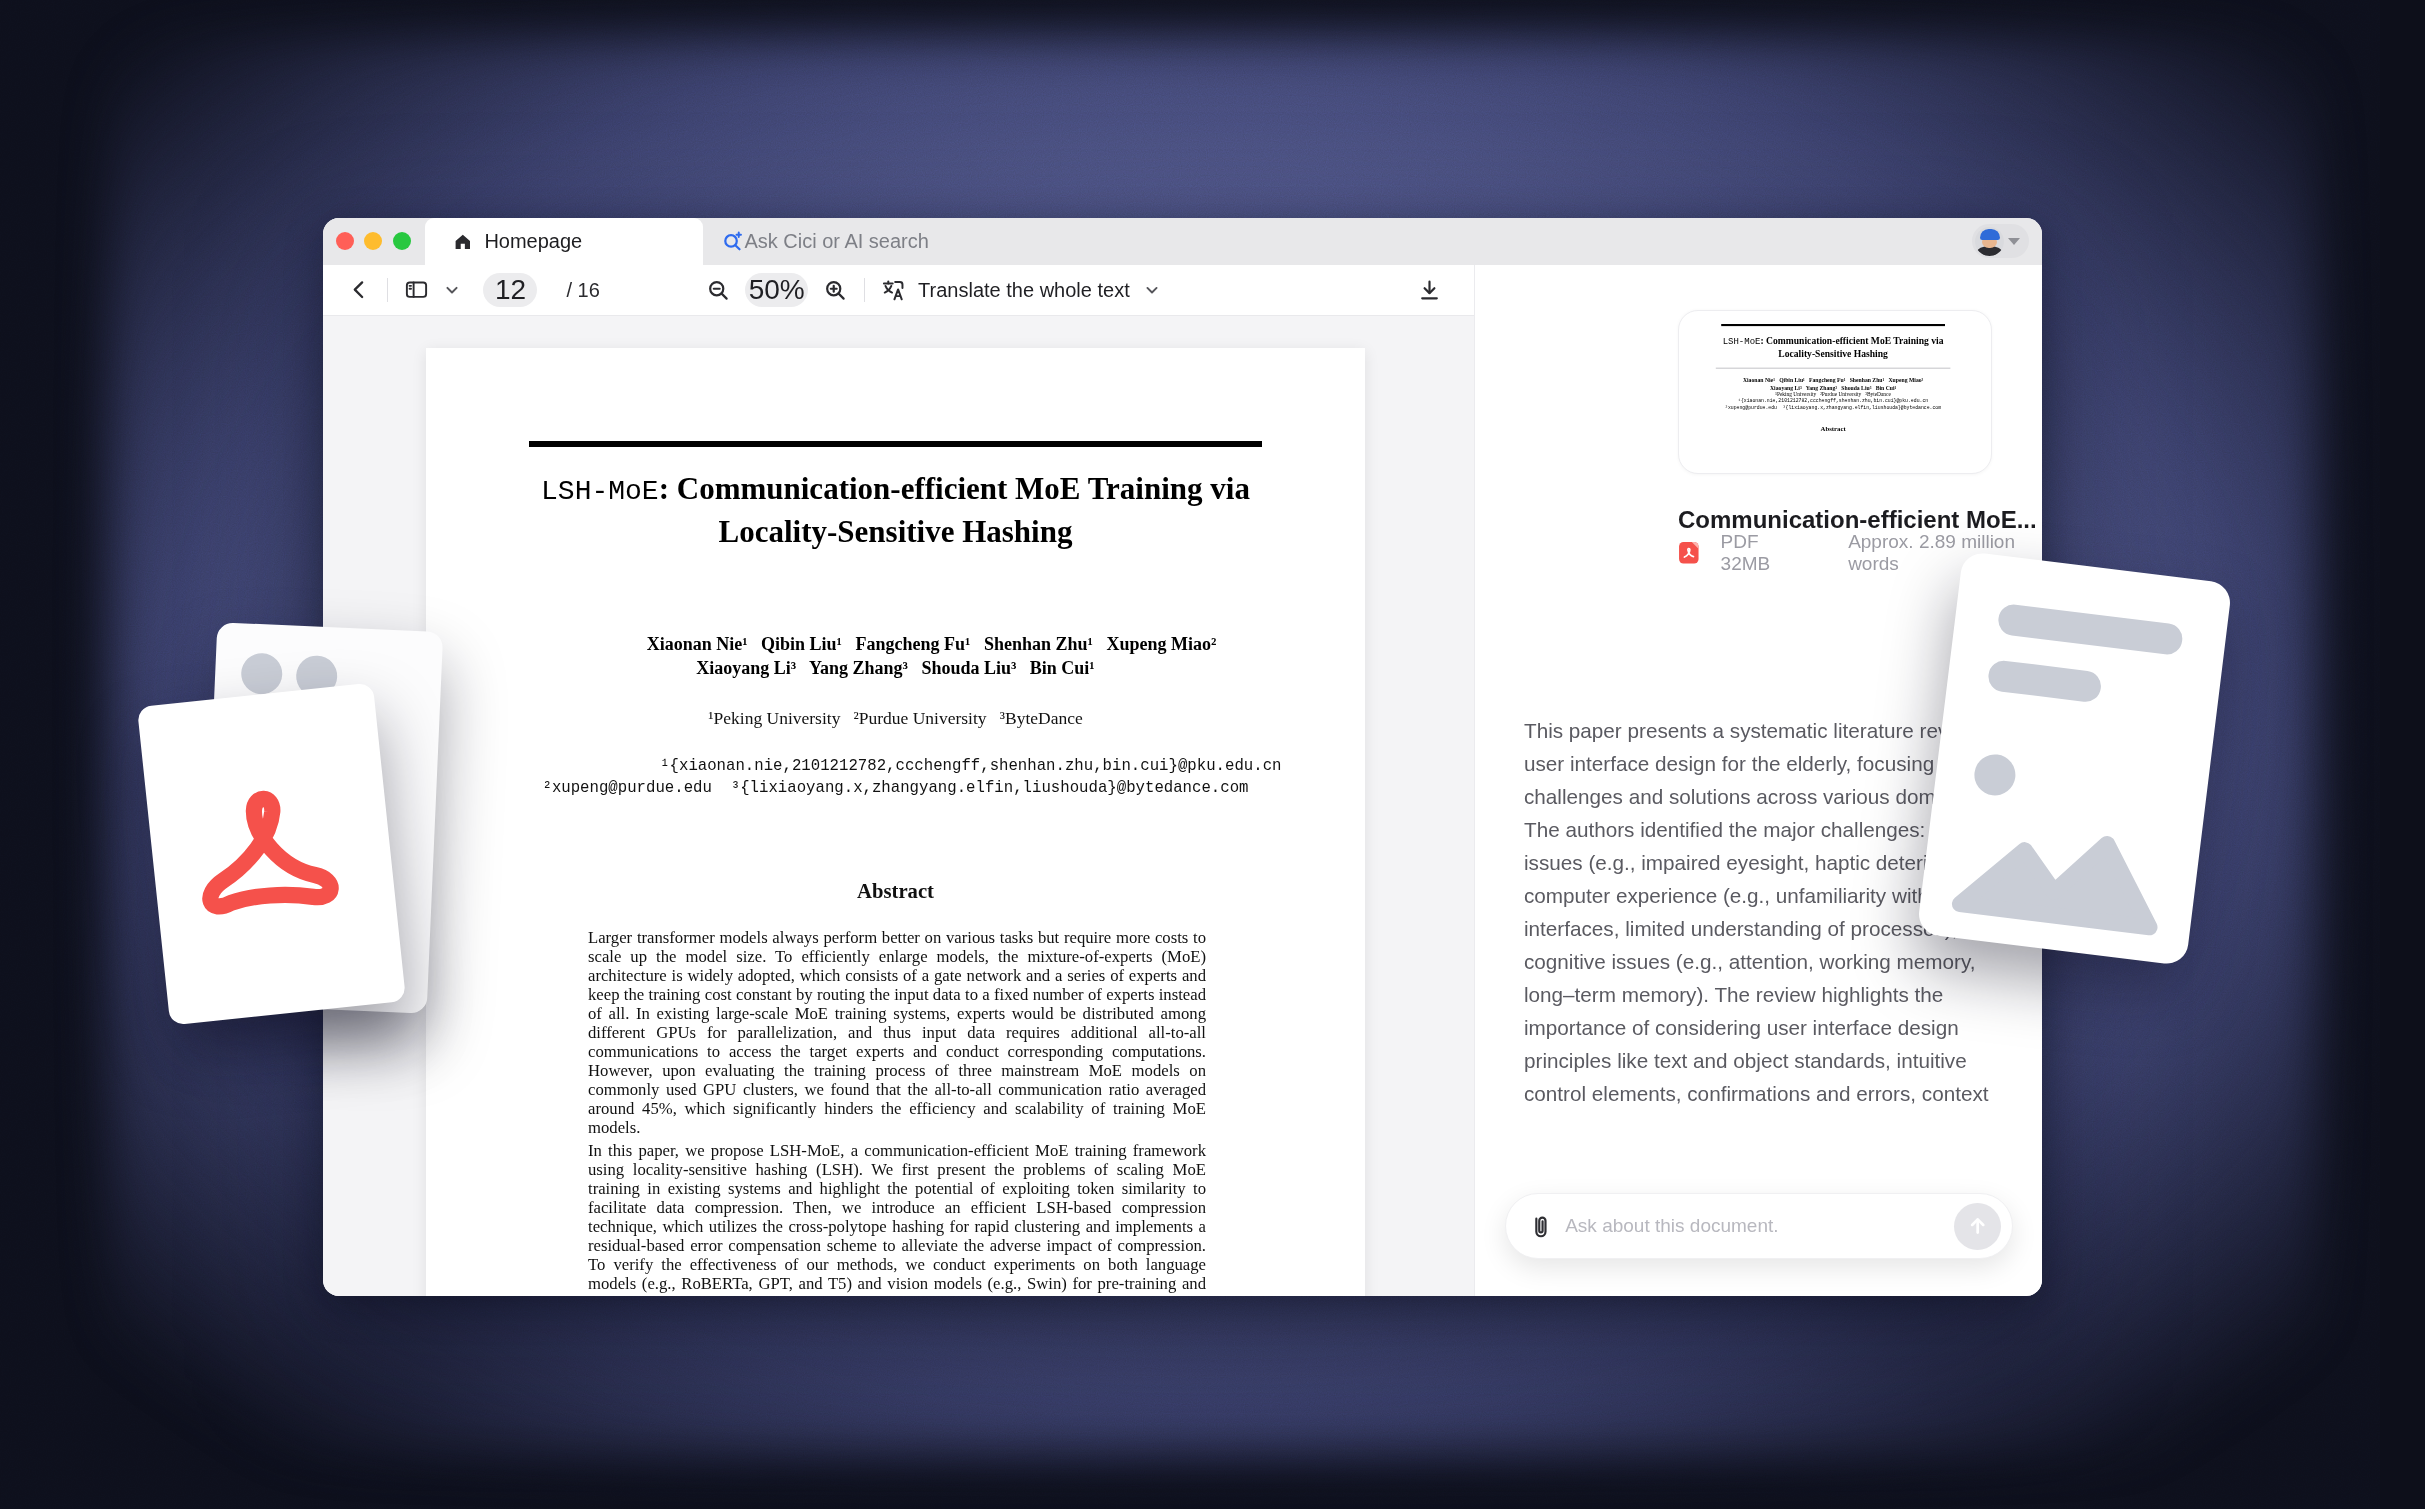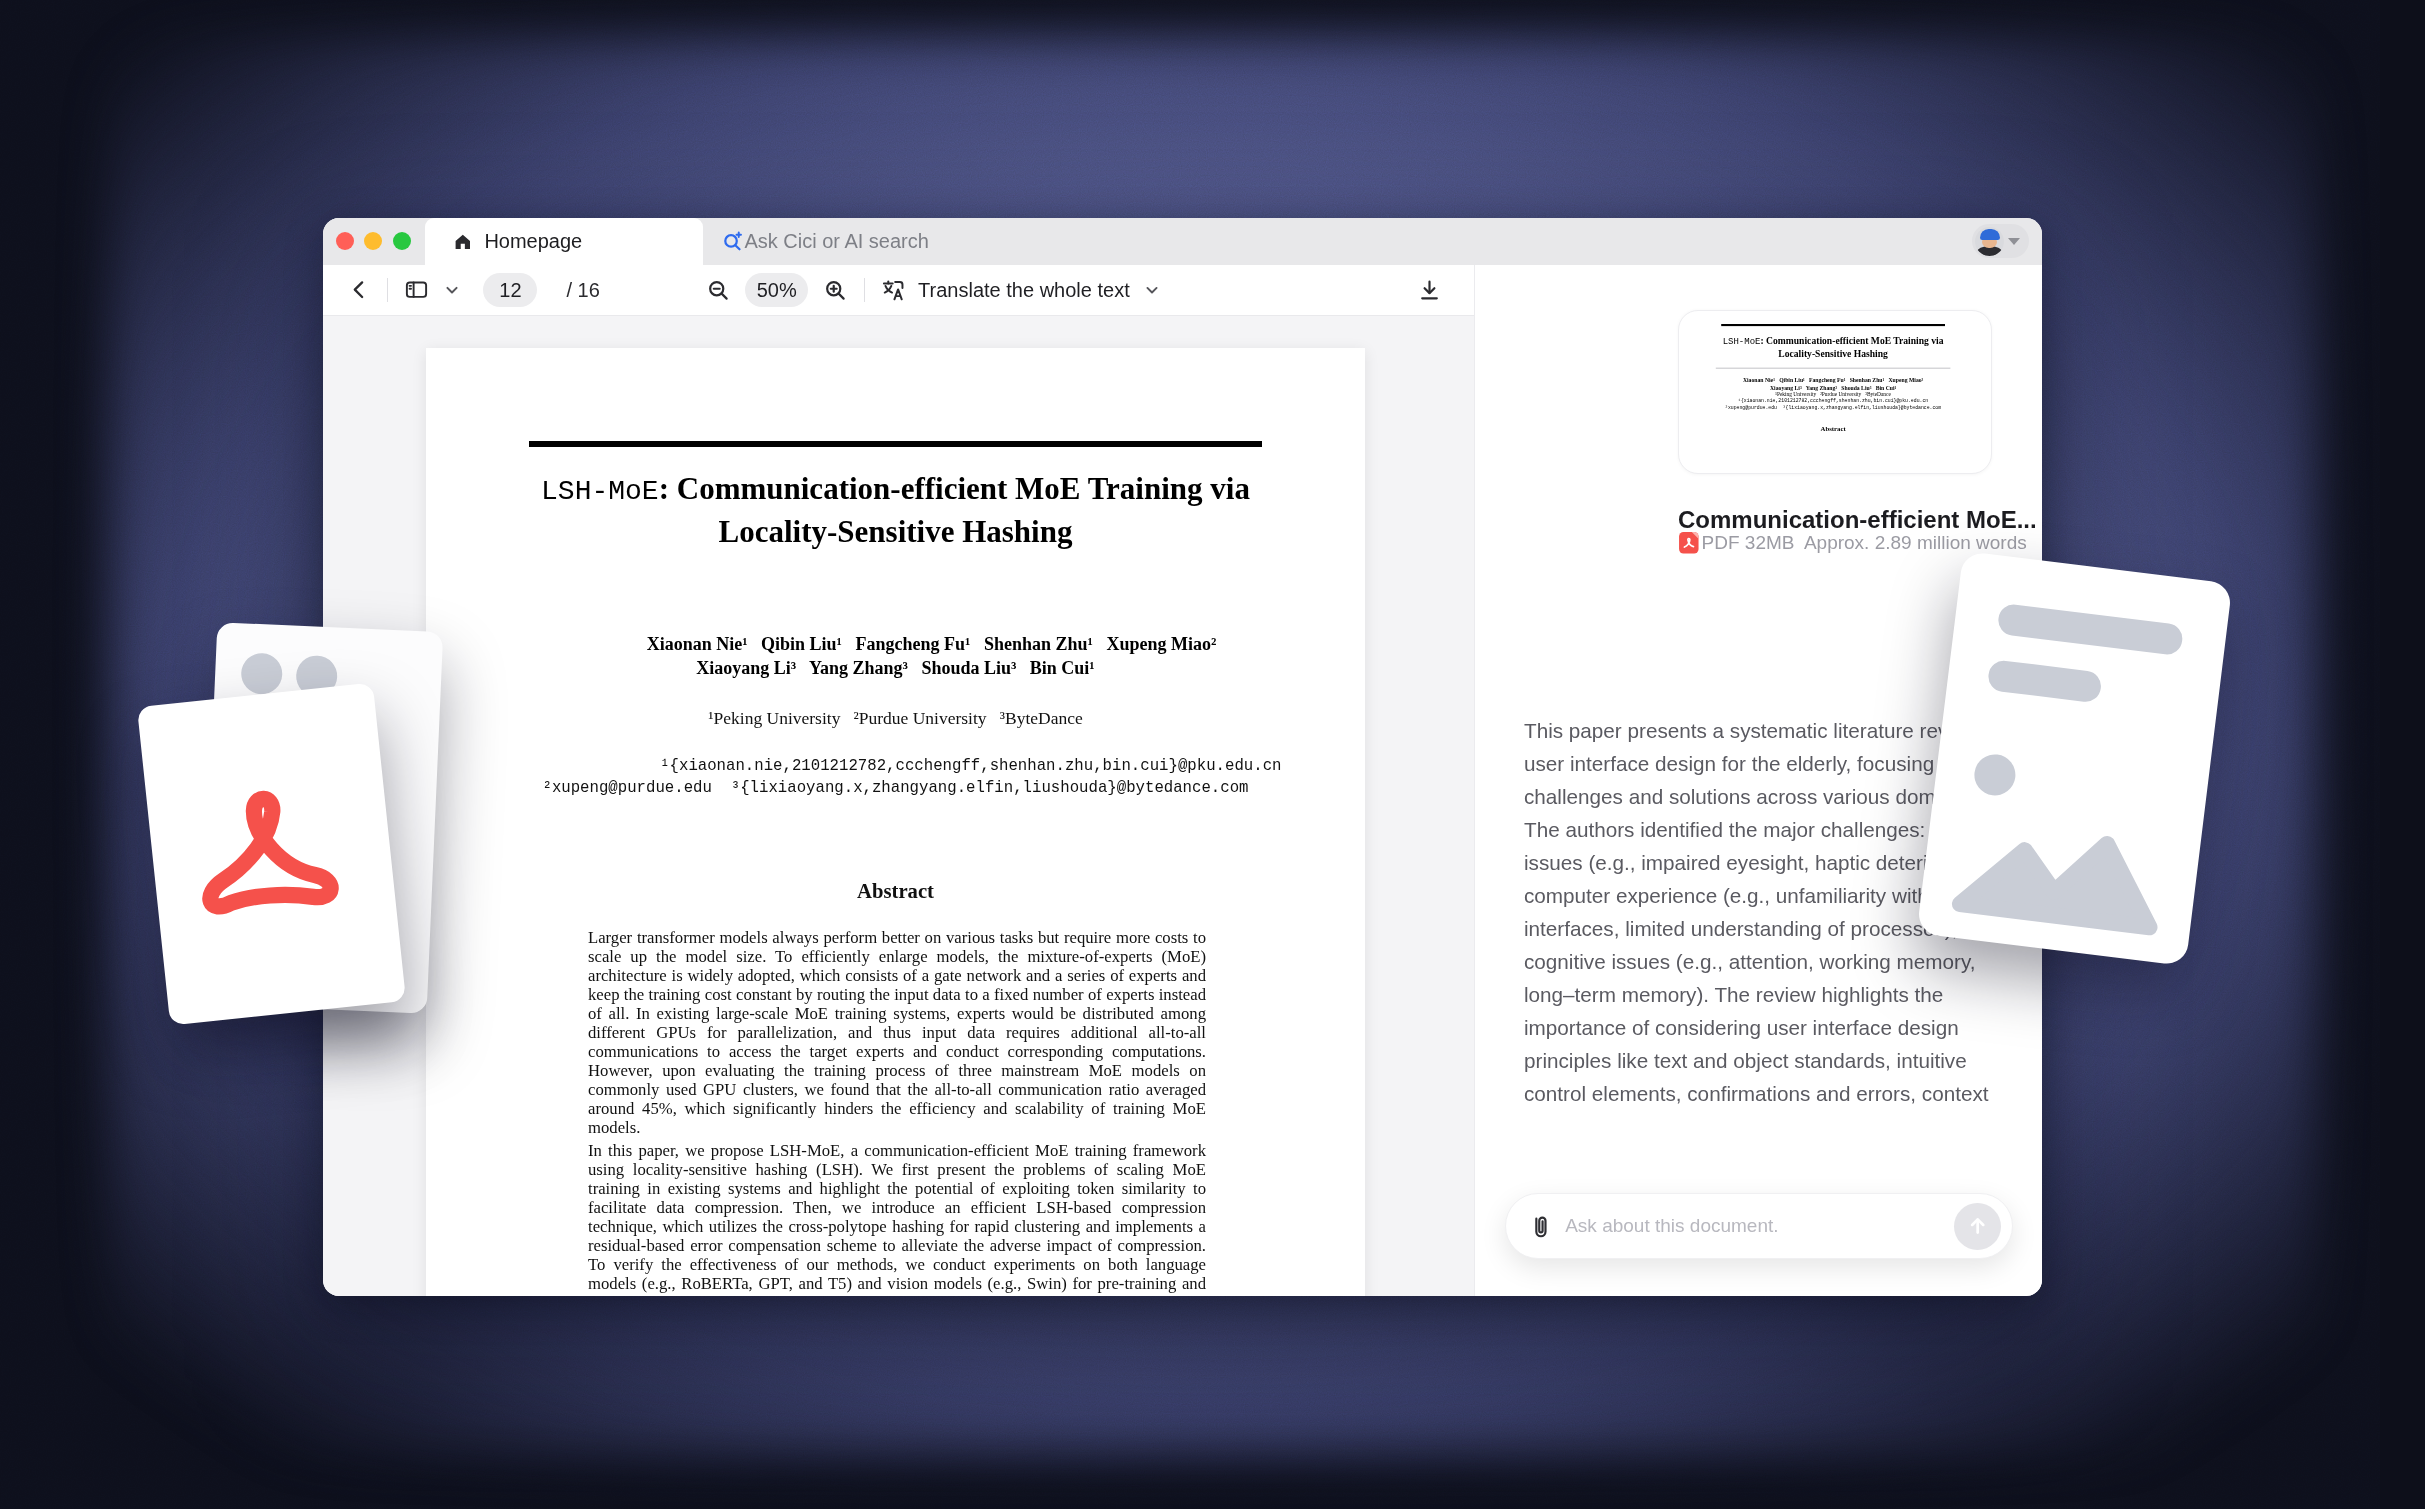--- a/index.html
+++ b/index.html
@@ -43,21 +43,21 @@
 
   
   .main-row { flex:1; display:flex; min-height:0; }
   .doc-col { width:1152px; display:flex; flex-direction:column; border-right:0.9px solid #ebebee; }
 
   
   .toolbar { height:51px; background:#fff; border-bottom:0.9px solid #e9e9ec; display:flex;
     align-items:center; flex:0 0 auto; color:#2b2b2f; }
   .tb-div { width:0.9px; height:23.4px; background:#dfdfe3; margin:0 16px; }
   .pill { background:#ececee; border-radius:17px; height:34px; display:flex; align-items:center;
-    justify-content:center; font-size:20px; color:#1f1f23; }
+    justify-content:center; font-size:28px; color:#1f1f23; }
   .icon-btn { display:flex; align-items:center; justify-content:center; }
 
   
   .viewer { flex:1; background:#f4f4f6; position:relative; overflow:hidden; }
   .page { position:absolute; left:103px; top:32px; width:939px; height:1078px; background:#ffffff;
     box-shadow:0 2.7px 14.4px rgba(0,0,0,.09); color:#111; }
   .page-inner { padding:93px 0 0 0; }
   .rule { width:733px; height:6.3px; background:#000; margin:0 auto; }
   .p-title { margin-top:21.6px; text-align:center; font-family:"Liberation Serif", serif; font-weight:bold;
     font-size:31px; line-height:40px; color:#000; }
@@ -84,21 +84,21 @@
   .tp-title .mono { font-family:"Liberation Mono","DejaVu Sans Mono", monospace; font-weight:500; font-size:30px;}
   .tp-hr { width:782px; height:1.8px; background:#9a9aa0; margin:25px auto 0 auto; }
   .tp-authors { margin-top:27px; text-align:center; font-family:"Liberation Serif", serif; font-weight:bold;
     font-size:19px; line-height:25px; white-space:pre-wrap;}
   .tp-affil { text-align:center; font-family:"Liberation Serif", serif; font-size:18px; white-space:pre-wrap;}
   .tp-emails { text-align:center; font-family:"Liberation Mono","DejaVu Sans Mono", monospace; font-size:16px;
     line-height:21.6px; white-space:pre-wrap;}
   .tp-absh { margin-top:47px; text-align:center; font-family:"Liberation Serif", serif; font-weight:bold; font-size:22.5px;}
 
   .doc-title { position:absolute; left:203px; top:241px; font-size:24px; font-weight:bold; color:#1c1c20; }
-  .doc-meta { position:absolute; left:203px; top:266px; display:flex; align-items:center; gap:2px;
+  .doc-meta { position:absolute; left:203px; top:266px; display:flex; align-items:center; gap:21px;
     font-size:19px; color:#9b9ba3; }
   .doc-meta .gap { width:5.4px; }
 
   .user-bubble { position:absolute; right:103px; top:323px; width:350px; background:#f1f1f4;
     border-radius:18px; padding:18px 21.6px; font-size:20.7px; line-height:33px; color:#212126; }
 
   .ai-msg { position:absolute; left:49px; top:449px; width:490px; font-size:20.7px; line-height:33px;
     color:#5a5a61; }
 
   .chat-input { position:absolute; left:30px; top:928px; width:508px; height:66px; background:#fff;

